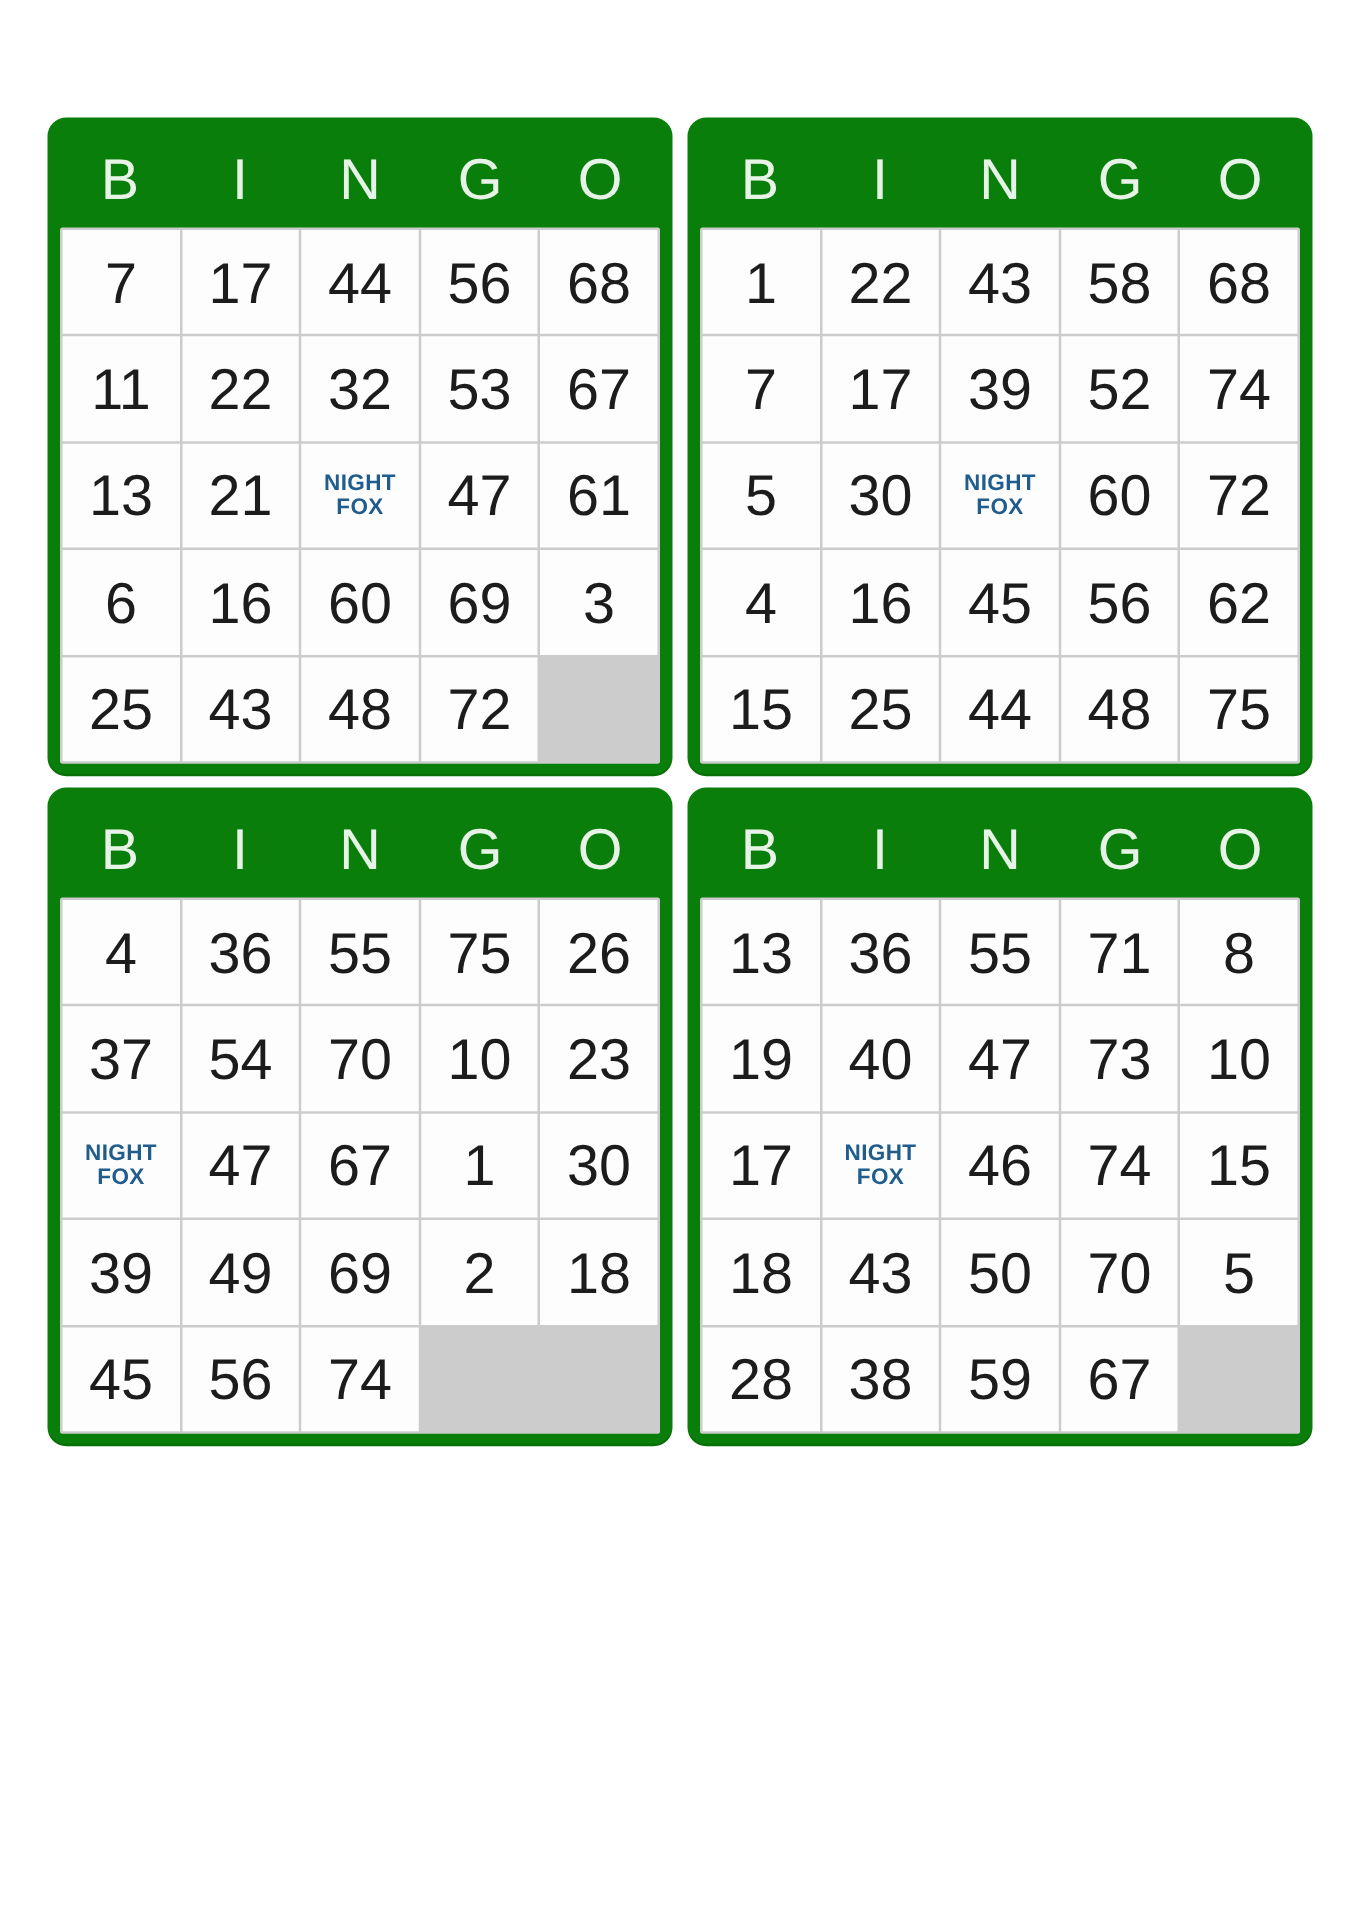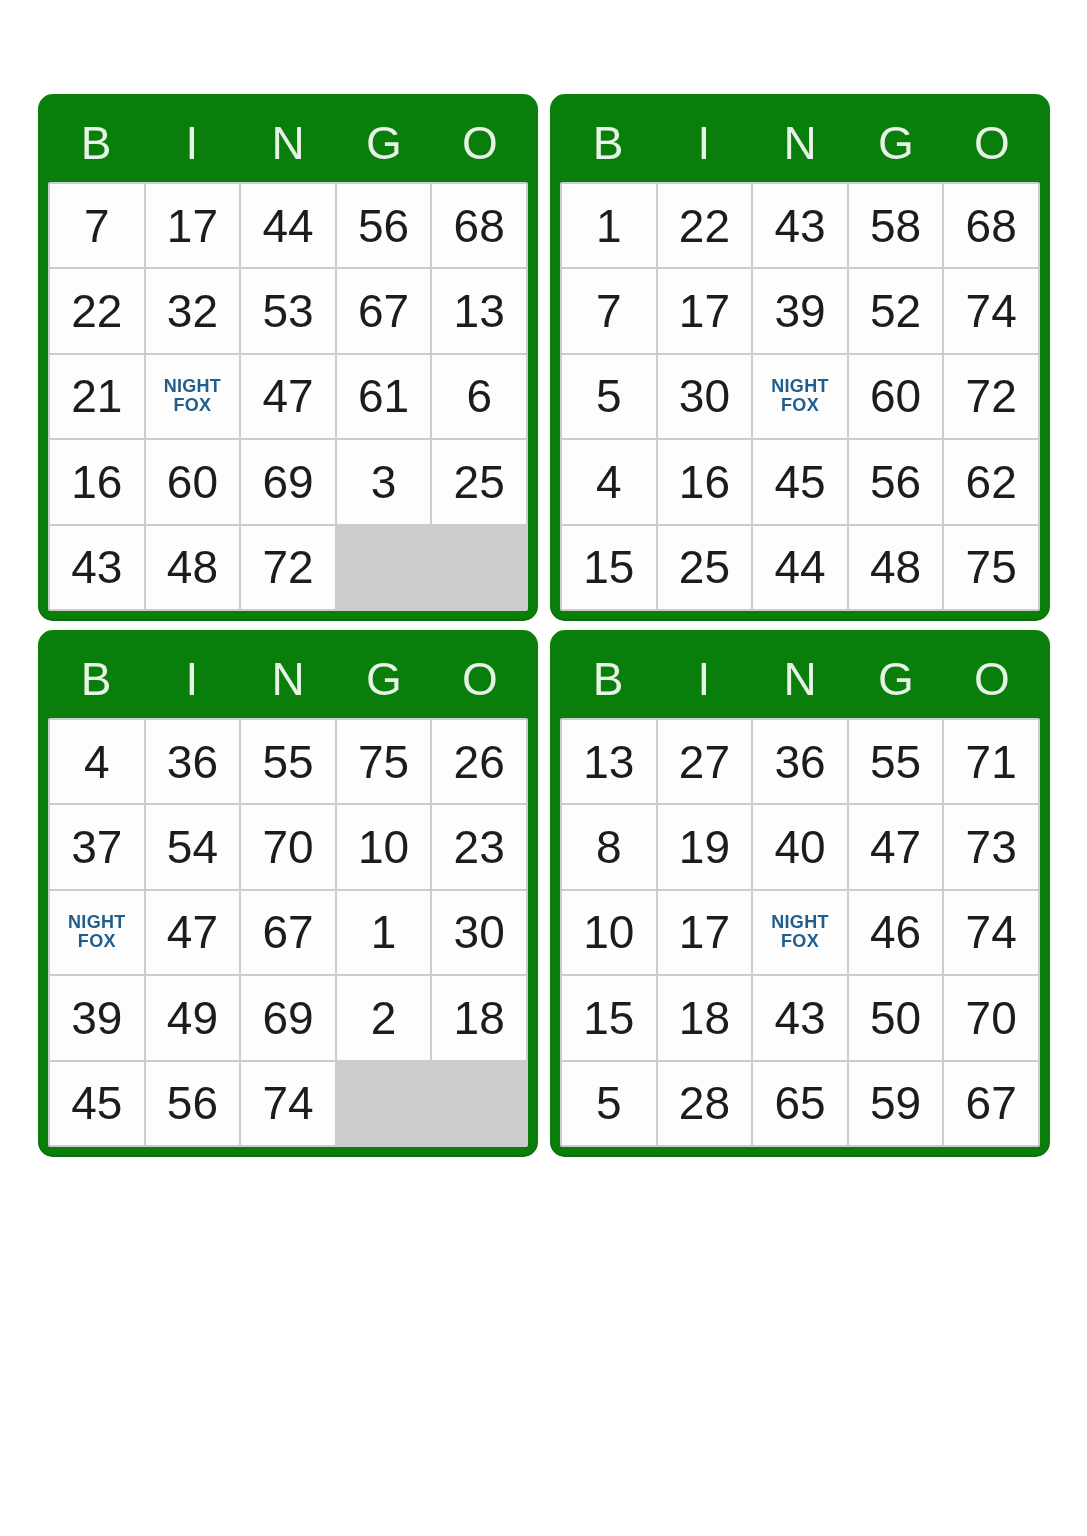--- a/index.html
+++ b/index.html
@@ -96,20 +96,21 @@
           <div class="hletter">N</div>
           <div class="hletter">G</div>
           <div class="hletter">O</div>
         </div>
         <div class="card-grid">
           <div class="cell">7</div>
           <div class="cell">17</div>
           <div class="cell">44</div>
           <div class="cell">56</div>
           <div class="cell">68</div>
+          <div class="cell">11</div>
           <div class="cell">22</div>
           <div class="cell">32</div>
           <div class="cell">53</div>
           <div class="cell">67</div>
           <div class="cell">13</div>
           <div class="cell">21</div>
           <div class="cell free">
             <div>NIGHT</div>
             <div>FOX</div>
           </div>
@@ -205,21 +206,20 @@
       <div class="card">
         <div class="card-header">
           <div class="hletter">B</div>
           <div class="hletter">I</div>
           <div class="hletter">N</div>
           <div class="hletter">G</div>
           <div class="hletter">O</div>
         </div>
         <div class="card-grid">
           <div class="cell">13</div>
-          <div class="cell">27</div>
           <div class="cell">36</div>
           <div class="cell">55</div>
           <div class="cell">71</div>
           <div class="cell">8</div>
           <div class="cell">19</div>
           <div class="cell">40</div>
           <div class="cell">47</div>
           <div class="cell">73</div>
           <div class="cell">10</div>
           <div class="cell">17</div>
@@ -229,19 +229,19 @@
           </div>
           <div class="cell">46</div>
           <div class="cell">74</div>
           <div class="cell">15</div>
           <div class="cell">18</div>
           <div class="cell">43</div>
           <div class="cell">50</div>
           <div class="cell">70</div>
           <div class="cell">5</div>
           <div class="cell">28</div>
-          <div class="cell">65</div>
+          <div class="cell">38</div>
           <div class="cell">59</div>
           <div class="cell">67</div>
         </div>
       </div>
     </div>
 </div>
 
 </body></html>

